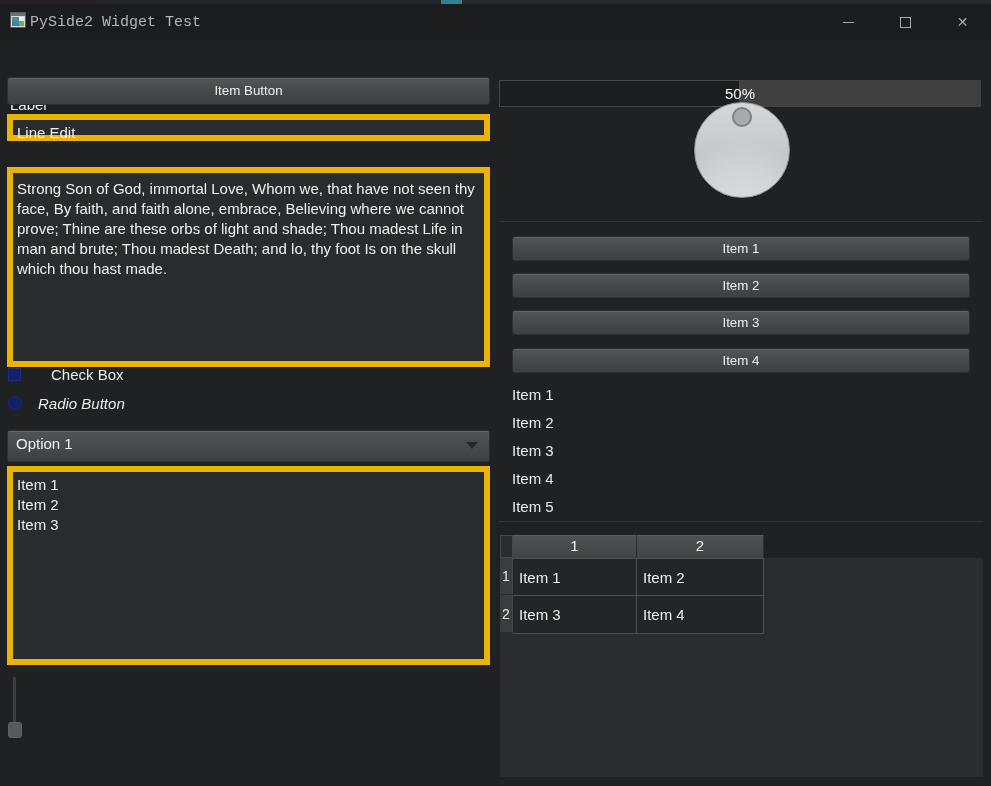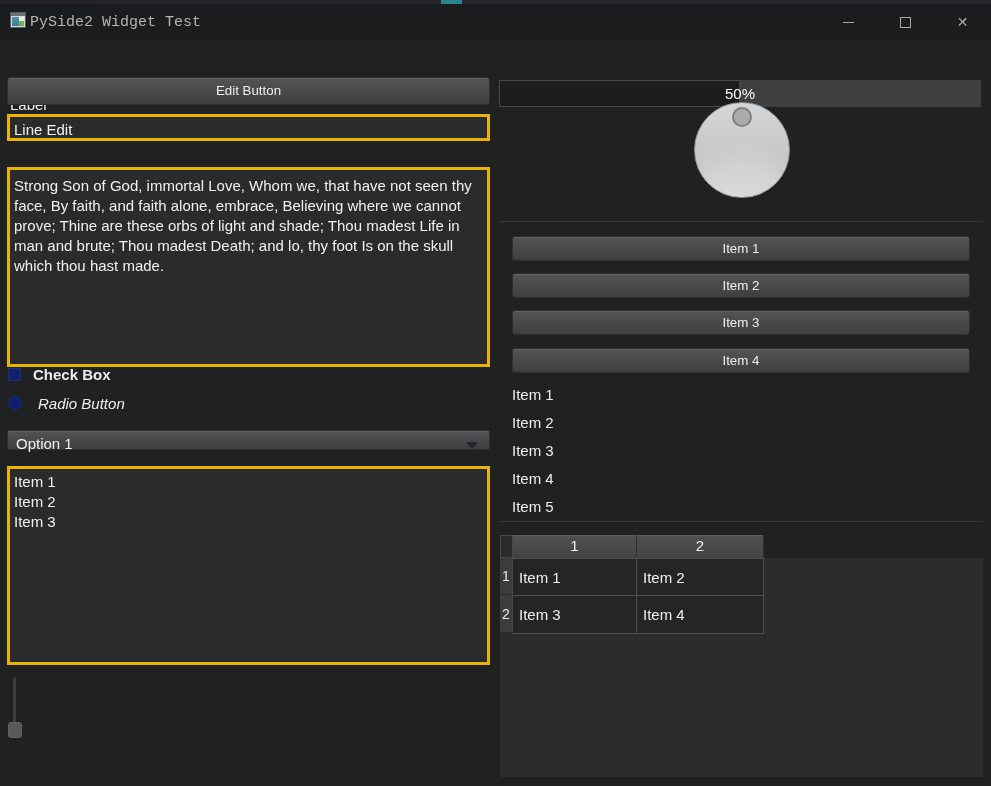--- a/index.html
+++ b/index.html
@@ -31,36 +31,36 @@
   .max-glyph { width:11px; height:11px; border:1px solid #a6a8aa; }
   .close-glyph { color:#a6a8aa; font-size:14px; line-height:14px; }
 
   
   .qbtn {
     position:absolute; border-radius:3px; border:1px solid #2e2f31;
     background:linear-gradient(180deg,#535456 0%,#474849 55%,#3e3f41 100%);
     box-shadow:inset 0 1px 0 #626366;
     color:#efefef; text-align:center; cursor:default;
   }
-  .qfield { position:absolute; background:#2a2b2d; border:3px solid #eab308; color:#f0f0f1; }
+  .qfield { position:absolute; background:#2a2b2d; border:6px solid #eab308; color:#f0f0f1; }
 
   
   .lbl-label { position:absolute; left:10px; top:52px; color:#eceded;margin-top:44px; }
   .push-btn  { left:7px; top:77px; width:483px; height:28px; line-height:26px; }
   .line-edit { left:7px; top:114px; width:483px; height:27px; line-height:25px; padding-left:4px; }
   .text-edit { left:7px; top:151px; width:483px; height:200px; padding:6px 9px 0 4px; line-height:20px;margin-top:16px; }
 
   .check-ind { position:absolute; left:8px; top:368px; width:13px; height:13px;
                background:#13216b; border:1px solid #1d2c7c; }
-  .check-lbl { position:absolute; left:33px; top:366px;font-weight:bold; }
+  .check-lbl { position:absolute; left:51px; top:366px; }
   .radio-ind { position:absolute; left:8px; top:396px; width:14px; height:14px;
                border-radius:50%; background:#11206a; border:1px solid #1a2a78; }
   .radio-lbl { position:absolute; left:38px; top:395px;font-style:italic; }
 
-  .combo { left:7px; top:430px; width:483px; height:20px; line-height:26px;
+  .combo { left:7px; top:430px; width:483px; height:32px; line-height:26px;
            text-align:left; padding-left:8px; border-radius:2px; }
   .combo-arrow { position:absolute; right:11px; top:11px; width:0; height:0;
                  border-left:6px solid transparent; border-right:6px solid transparent;
                  border-top:7px solid #26272a; }
 
   .list-left { left:7px; top:466px; width:483px; height:199px; padding:3px 0 0 4px; }
   .list-left .row { line-height:20px; }
 
   .vslider-groove { position:absolute; left:13px; top:677px; width:3px; height:61px;
                     background:#3c3d3f; border-radius:1px; }
@@ -145,21 +145,21 @@
         <div class="max-glyph"></div>
       </div>
       <div class="win-btn">
         <div class="close-glyph">✕</div>
       </div>
     </div>
   </div>
 
   <div class="lbl-label">Label</div>
 
-  <button class="qbtn push-btn">Edit Button</button>
+  <button class="qbtn push-btn">Item Button</button>
 
   <div class="qfield line-edit">Line Edit</div>
 
   <div class="qfield text-edit">Strong Son of God, immortal Love, Whom we, that have not seen thy face, By faith, and faith alone, embrace, Believing where we cannot prove; Thine are these orbs of light and shade; Thou madest Life in man and brute; Thou madest Death; and lo, thy foot Is on the skull which thou hast made.</div>
 
   <div class="check-ind"></div>
   <div class="check-lbl">Check Box</div>
 
   <div class="radio-ind"></div>
   <div class="radio-lbl">Radio Button</div>

